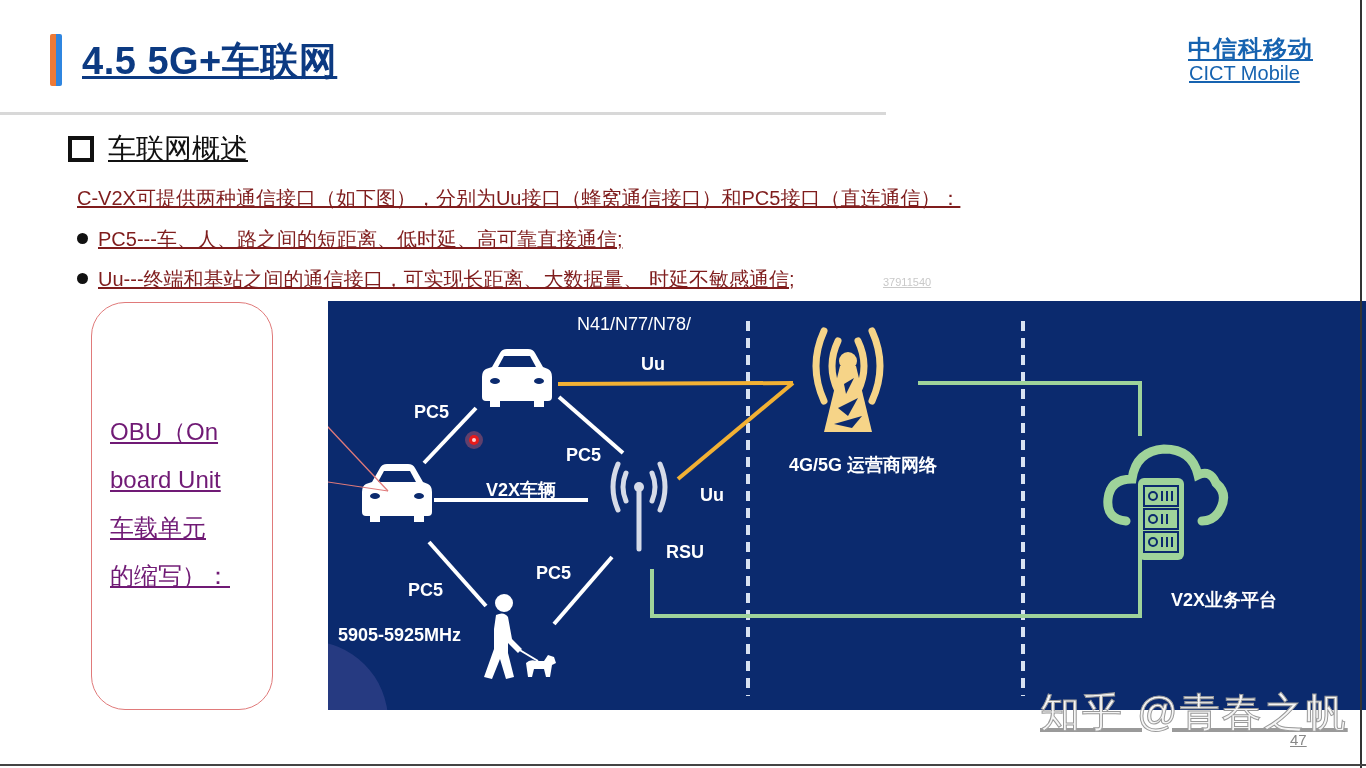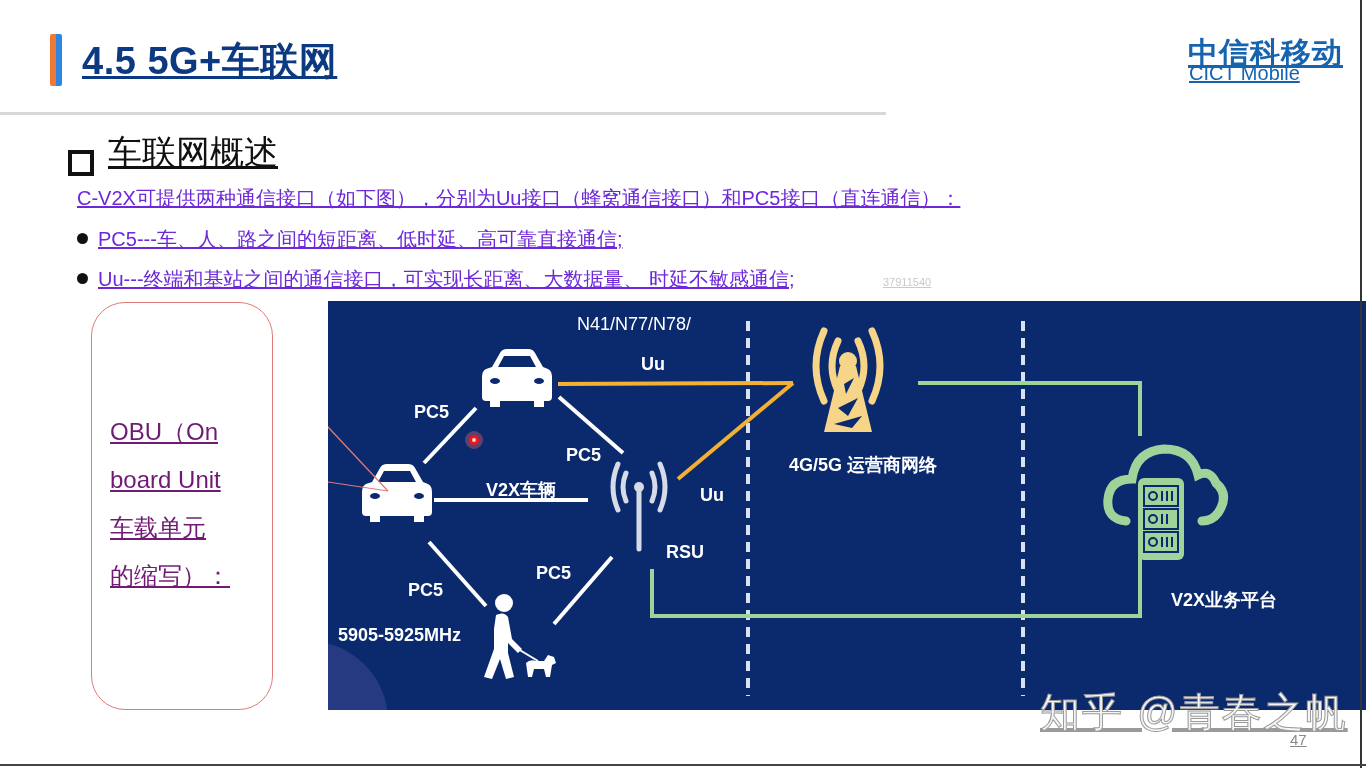--- a/index.html
+++ b/index.html
@@ -2,26 +2,26 @@
 <html><head>
 <meta charset="utf-8">
 <style>
   html, body { margin:0; padding:0; }
   body { width:1366px; height:768px; position:relative; overflow:hidden; background:#ffffff; font-family:"Liberation Sans","DejaVu Sans",sans-serif; }
   .abs { position:absolute;text-decoration:underline; }
   .accent-bar { left:50px; top:34px; width:12px; height:52px; }
   .accent-bar .o { position:absolute; left:0; top:0; width:6px; height:100%; background:#ee7a36; border-radius:2px 0 0 2px; }
   .accent-bar .b { position:absolute; left:6px; top:0; width:6px; height:100%; background:#2f86e0; border-radius:0 2px 2px 0; }
   .page-title { left:82px; top:36px; font-size:38px; font-weight:bold; color:#0c3a82; letter-spacing:0.5px; }
-  .logo-cn { left:1188px; top:33px; font-size:30px; font-weight:bold; color:#1663b0; letter-spacing:1px; }
+  .logo-cn { left:1188px; top:33px; font-size:24px; font-weight:bold; color:#1663b0; letter-spacing:1px; }
   .logo-en { left:1189px; top:62px; font-size:20px; color:#1663b0; }
   .title-divider { left:0; top:112px; width:886px; height:3px; background:#d8d8d8; }
-  .section-heading { left:68px; top:130px; font-size:34px; color:#111; display:flex; align-items:flex-end; }
+  .section-heading { left:68px; top:130px; font-size:28px; color:#111; display:flex; align-items:center; }
   .sq { width:18px; height:18px; border:4px solid #111; margin-right:14px; box-sizing:content-box; }
-  .body-line { left:77px; font-size:20px; color:#6d28d9; white-space:nowrap; }
+  .body-line { left:77px; font-size:20px; color:#7f1d1d; white-space:nowrap; }
   .bullet-dot { display:inline-block; width:11px; height:11px; border-radius:50%; background:#111; margin-right:10px; vertical-align:2px; }
   .watermark-num { left:883px; top:276px; font-size:11px; color:#c9c9c9; }
   .callout { left:91px; top:302px; width:182px; height:408px; border:1.5px solid #e07a7a; border-radius:34px; background:#fff; box-sizing:border-box; }
   .callout-text { left:110px; top:408px; font-size:24px; color:#701a75; line-height:48px; }
   .diagram { left:328px; top:301px; width:1156px; height:409px; background:#0b2a6e; overflow:hidden; }
   .dlabel { position:absolute; color:#fff; font-weight:bold; font-size:18px; white-space:nowrap; }
   .bands { position:absolute; color:#fff; font-size:18px; }
   .zhihu { left:1040px; top:685px; font-size:40px; color:#f5f5f5; letter-spacing:2px; -webkit-text-stroke:1px #9a9a9a; }
   .page-num { left:1290px; top:731px; font-size:15px; color:#888; }
   .frame-right { left:1360px; top:0; width:2px; height:768px; background:#333; }

